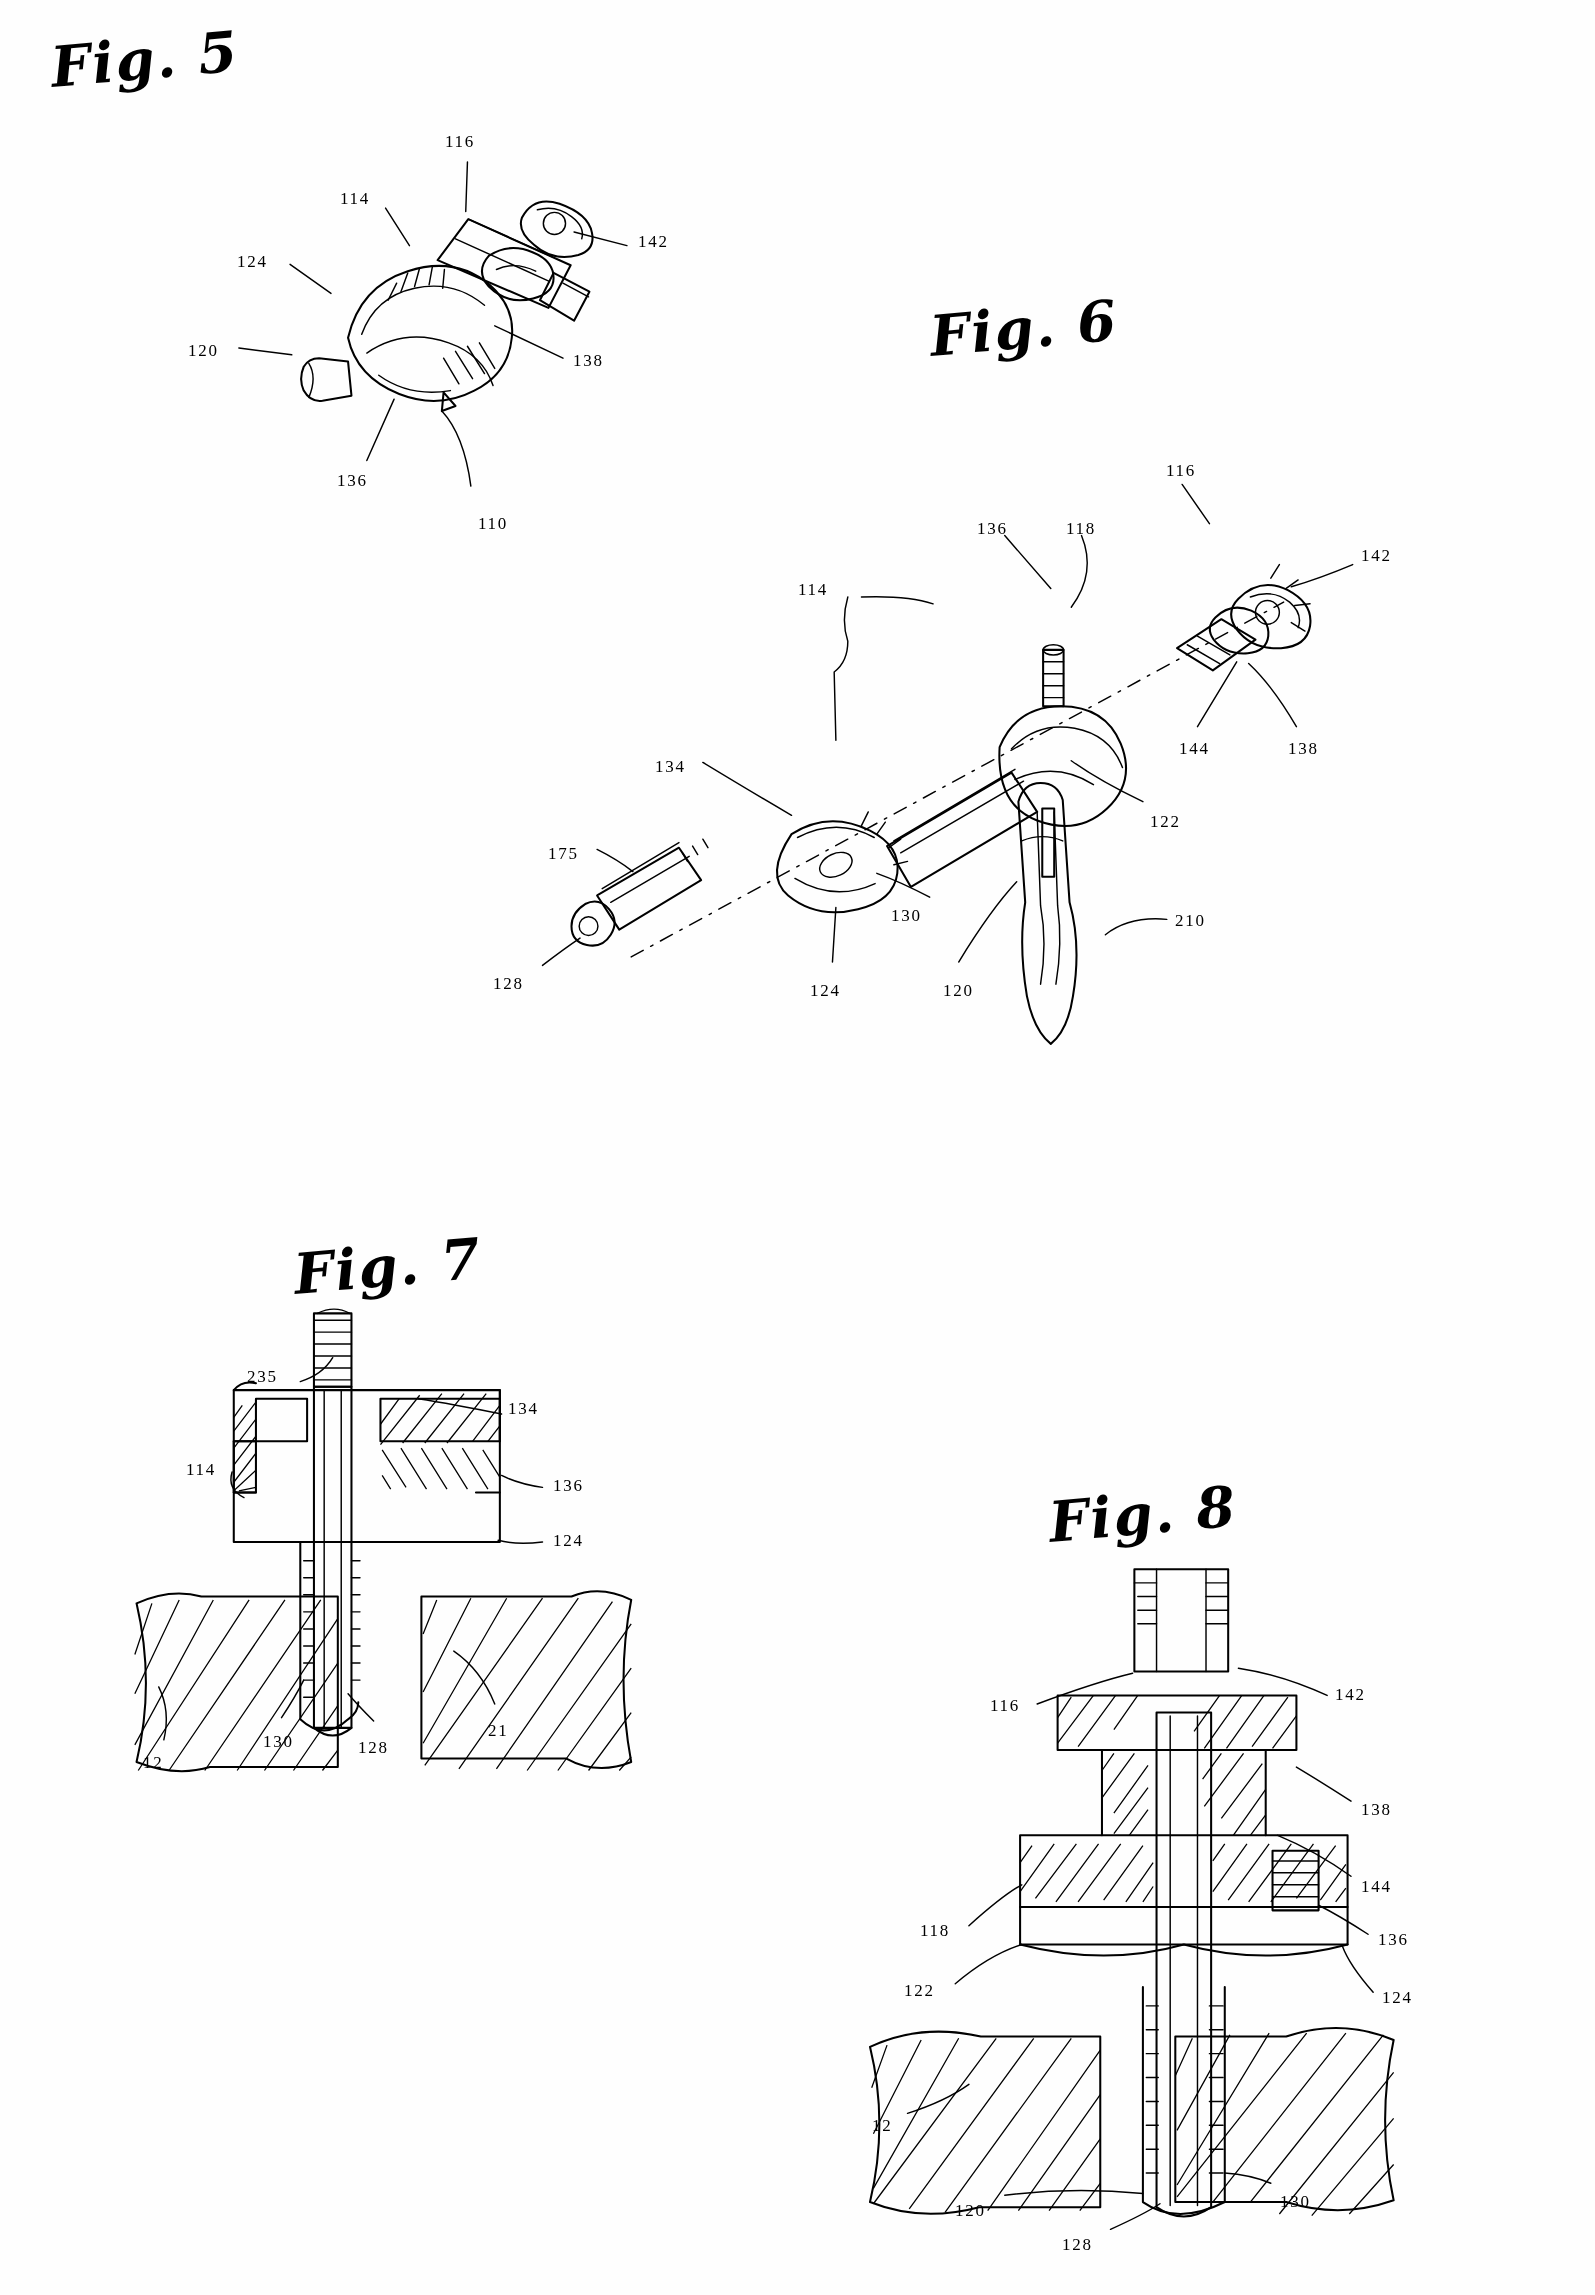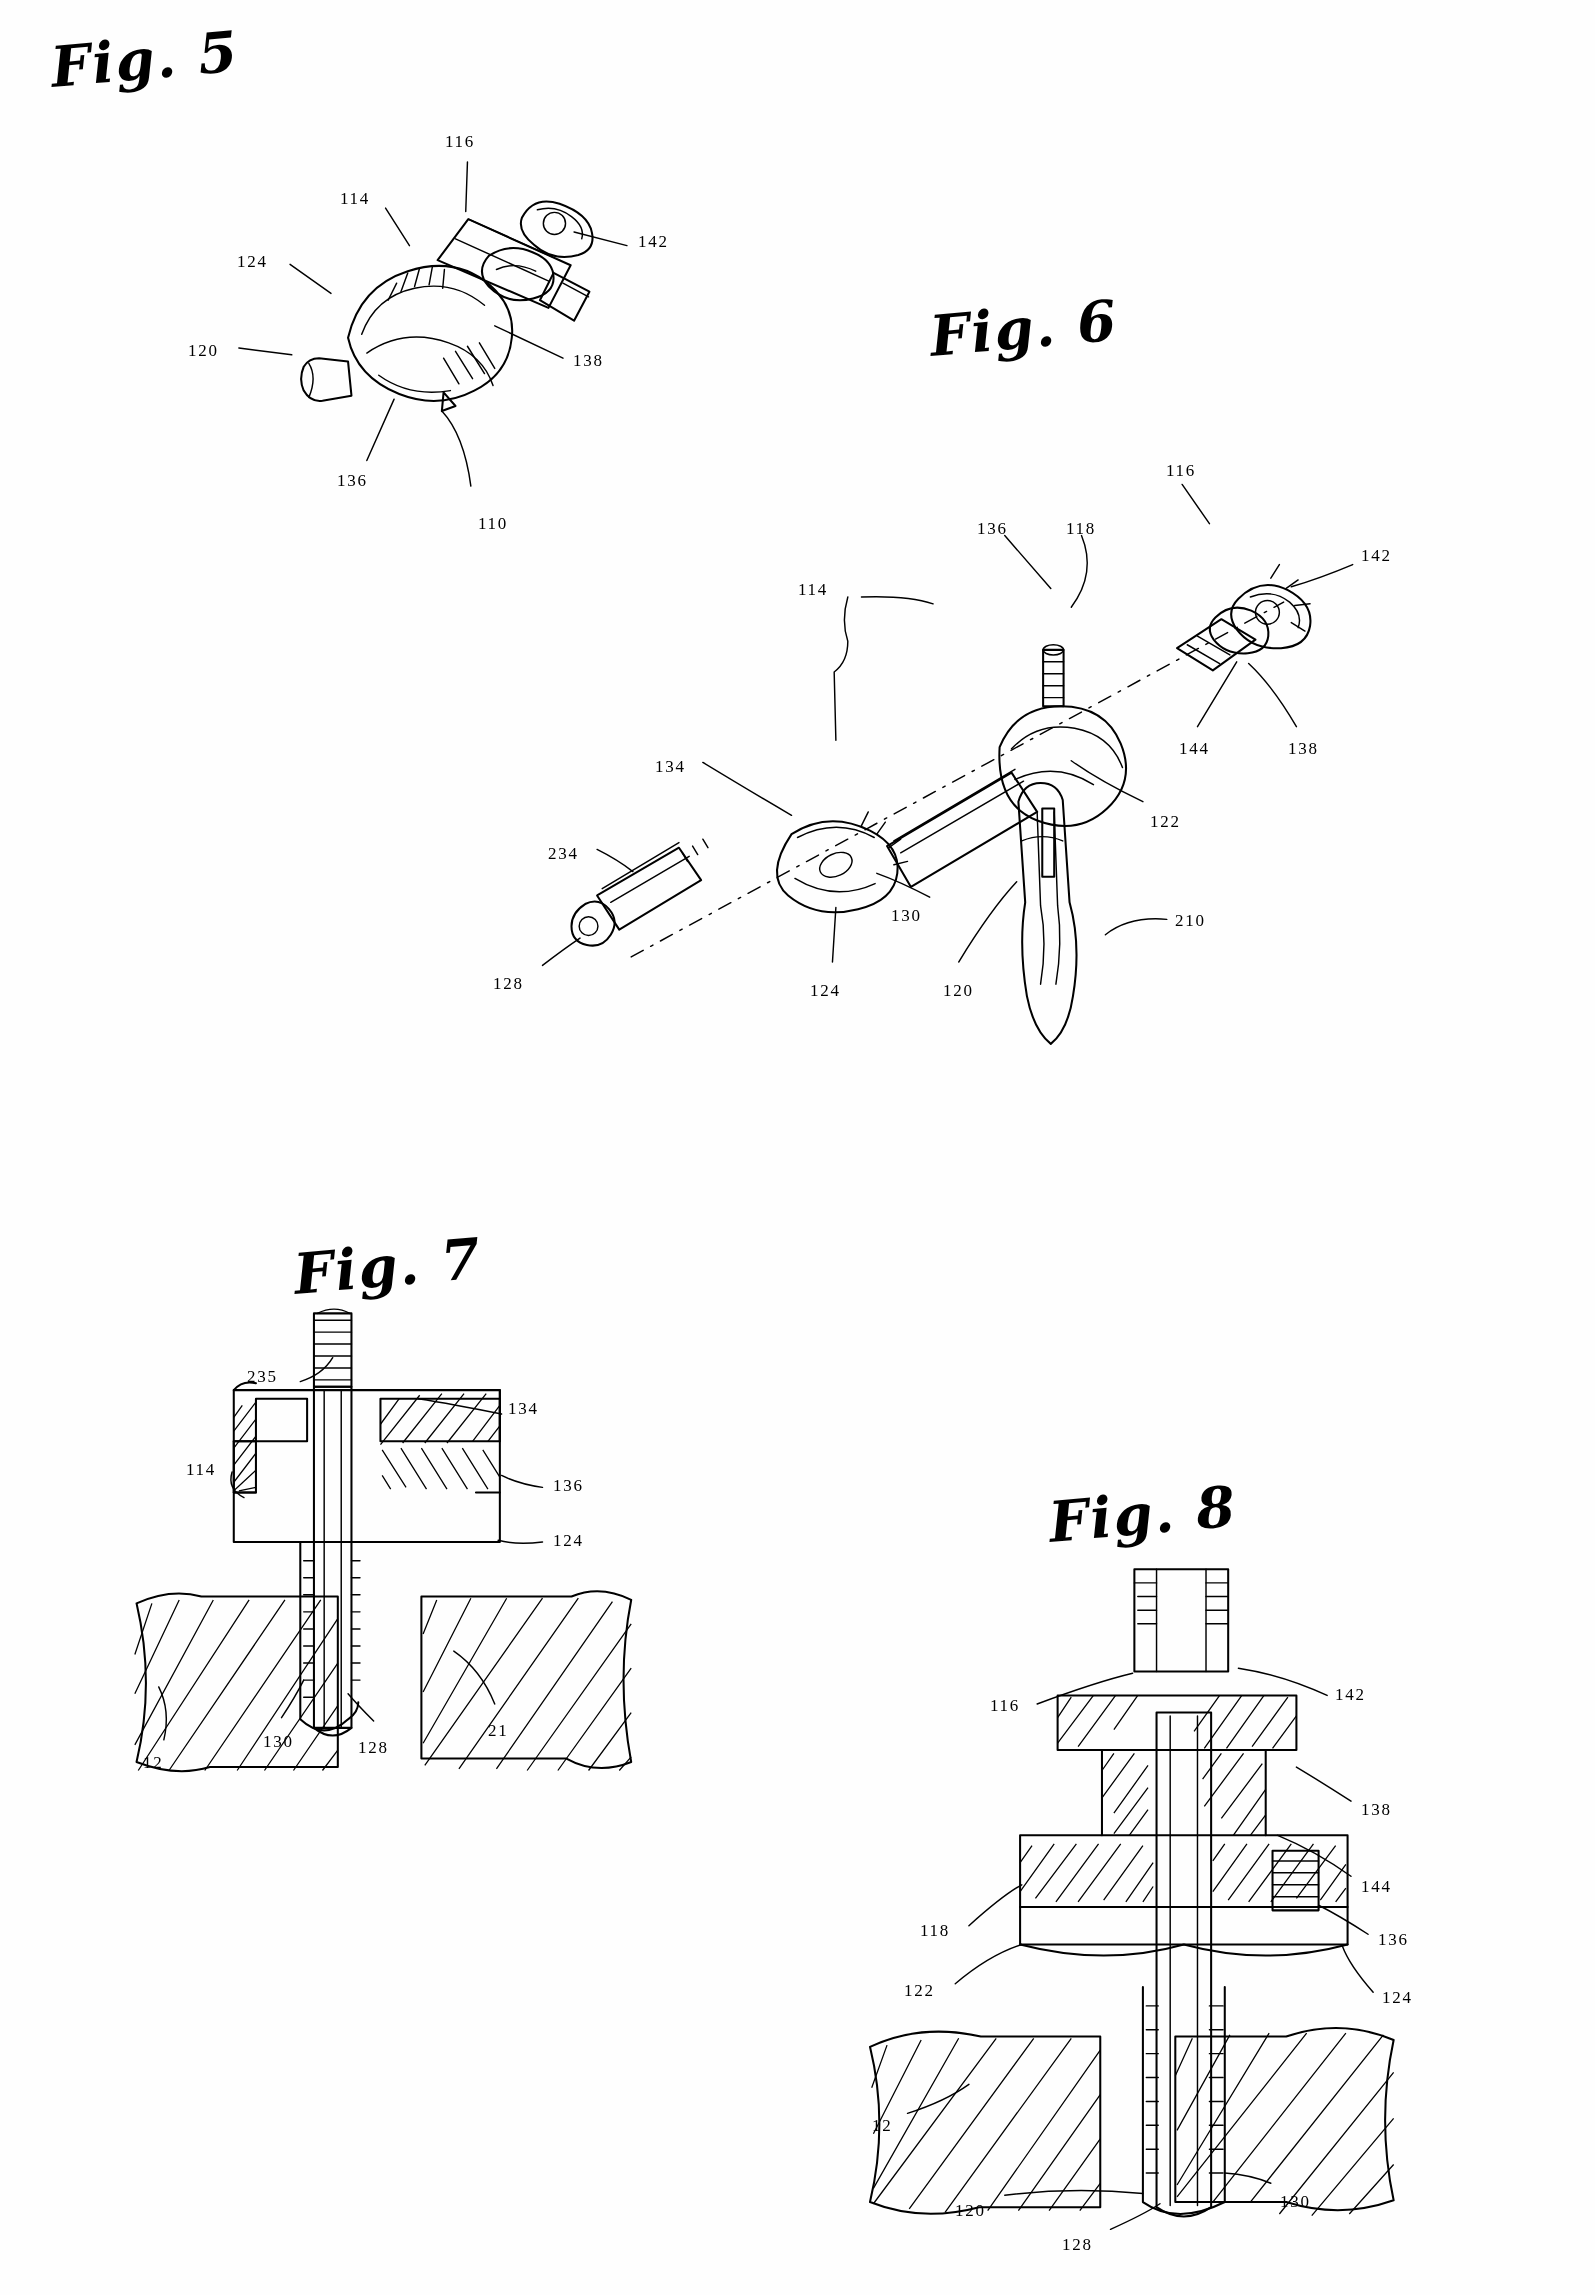--- a/index.html
+++ b/index.html
@@ -292,21 +292,21 @@
 
   <div class="ref" style="left:1166px; top:461px;">116</div>
   <div class="ref" style="left:977px; top:519px;">136</div>
   <div class="ref" style="left:1066px; top:519px;">118</div>
   <div class="ref" style="left:1361px; top:546px;">142</div>
   <div class="ref" style="left:798px; top:580px;">114</div>
   <div class="ref" style="left:1179px; top:739px;">144</div>
   <div class="ref" style="left:1288px; top:739px;">138</div>
   <div class="ref" style="left:655px; top:757px;">134</div>
   <div class="ref" style="left:1150px; top:812px;">122</div>
-  <div class="ref" style="left:548px; top:844px;">234</div>
+  <div class="ref" style="left:548px; top:844px;">175</div>
   <div class="ref" style="left:891px; top:906px;">130</div>
   <div class="ref" style="left:1175px; top:911px;">210</div>
   <div class="ref" style="left:493px; top:974px;">128</div>
   <div class="ref" style="left:810px; top:981px;">124</div>
   <div class="ref" style="left:943px; top:981px;">120</div>
 
   <div class="ref" style="left:247px; top:1367px;">235</div>
   <div class="ref" style="left:508px; top:1399px;">134</div>
   <div class="ref" style="left:186px; top:1460px;">114</div>
   <div class="ref" style="left:553px; top:1476px;">136</div>

